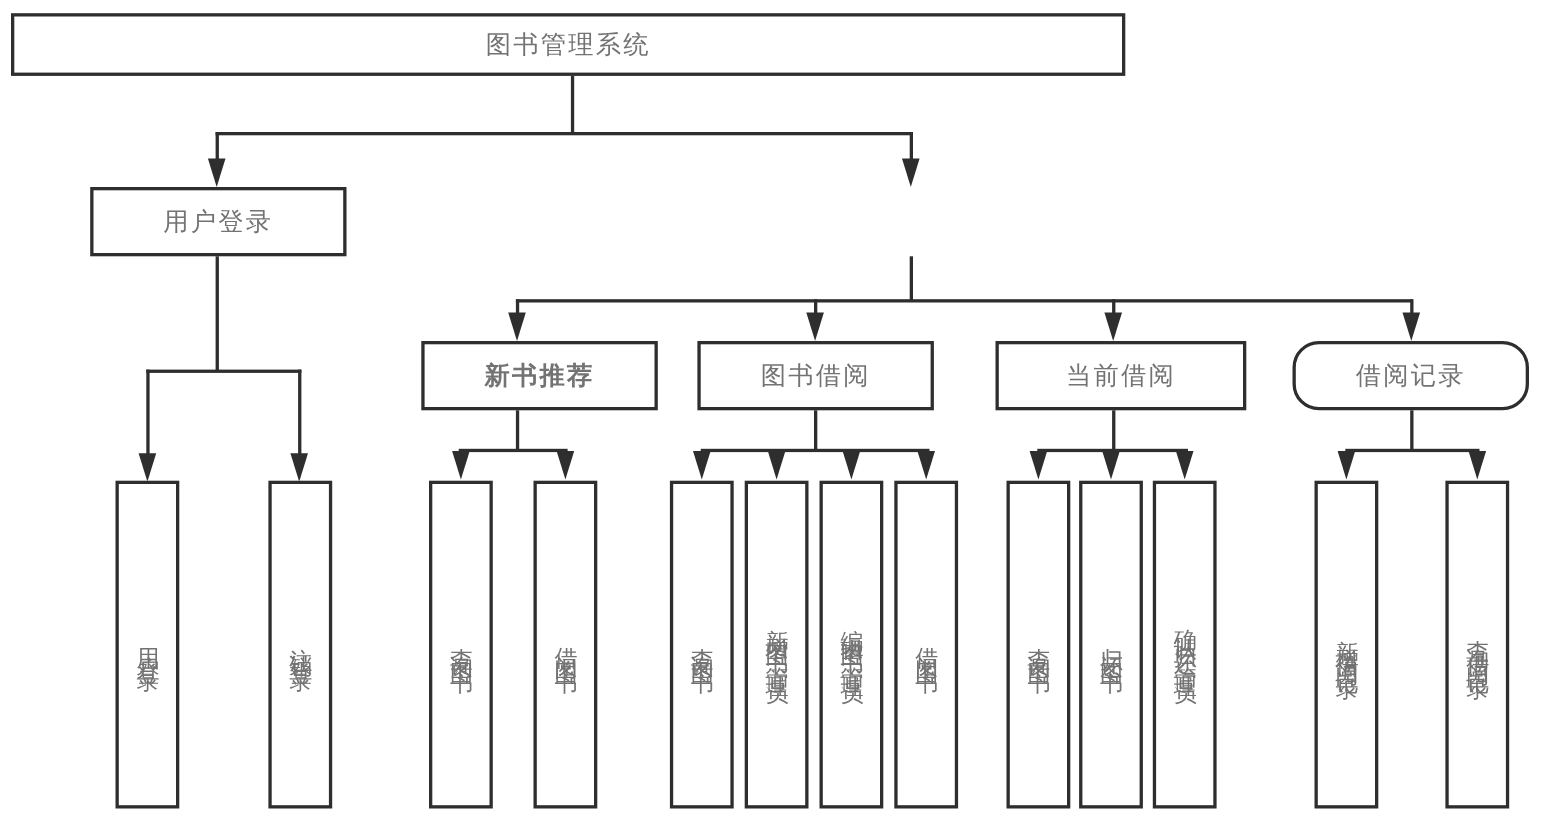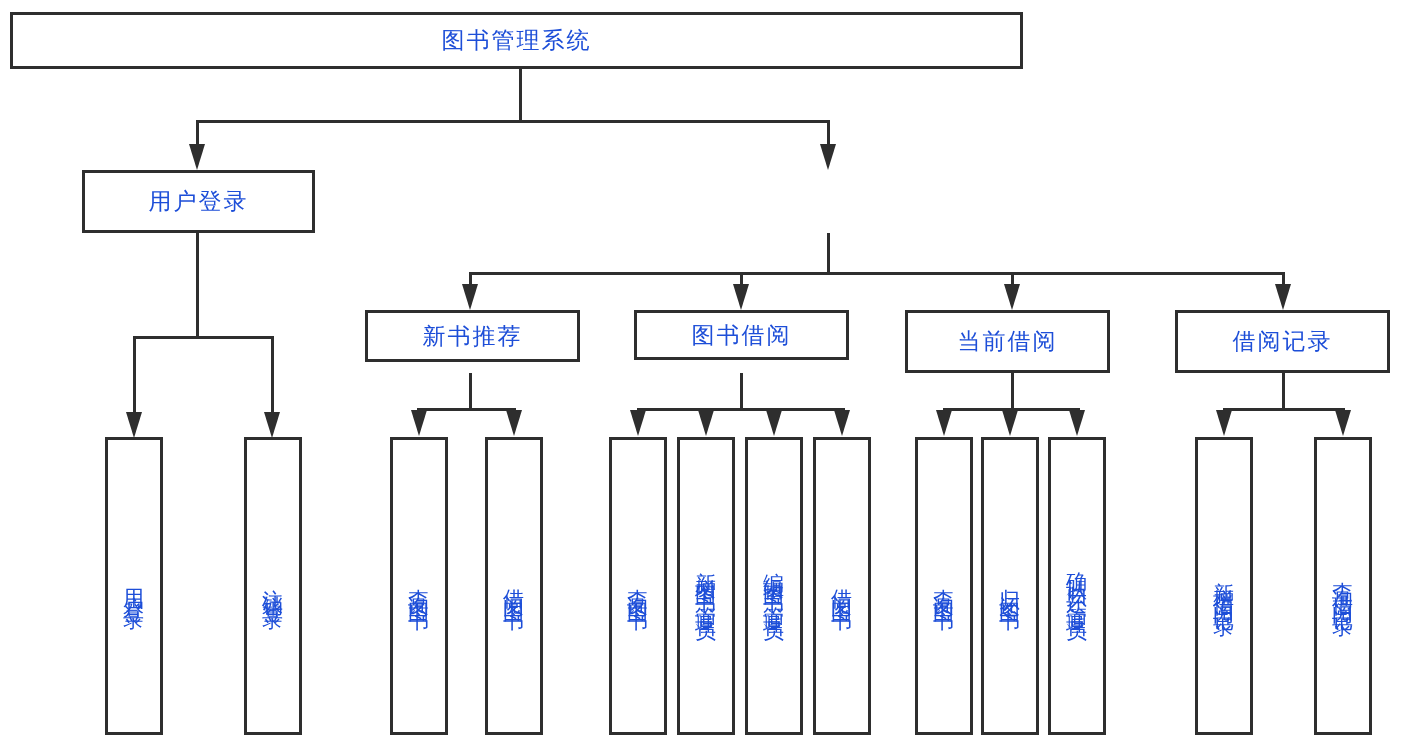--- a/index.html
+++ b/index.html
@@ -18,21 +18,21 @@
   }
   .box {
     position: absolute;
     border: 3px solid #2e2e2e;
     background: #ffffff;
     display: flex;
     align-items: center;
     justify-content: center;
     font-size: 23px;
     letter-spacing: 2px;
-    color: #1d4ed8;
+    color: #737373;
   }
   .vbox { font-size: 21px; letter-spacing: 0; }
   .vtext {
     writing-mode: vertical-rl;
     text-orientation: mixed;
     line-height: 1;
     letter-spacing: 7px;
   }
   .hline, .vline { position: absolute; background: #2e2e2e; }
   .hline { height: 3px; }
@@ -85,30 +85,30 @@
   <div class="hline" style="left:469px; top:272px; width:815px;"></div>
   <div class="vline" style="left:469px; top:272px; height:14px;"></div>
   <div class="arrow" style="left:462px; top:284px;"></div>
   <div class="vline" style="left:740px; top:272px; height:14px;"></div>
   <div class="arrow" style="left:733px; top:284px;"></div>
   <div class="vline" style="left:1011px; top:272px; height:14px;"></div>
   <div class="arrow" style="left:1004px; top:284px;"></div>
   <div class="vline" style="left:1282px; top:272px; height:14px;"></div>
   <div class="arrow" style="left:1275px; top:284px;"></div>
 
-  <div class="box" style="left:365px; top:310px; width:215px; height:52px;">
+  <div class="box" style="left:383px; top:310px; width:215px; height:63px;font-weight:bold;">
     <span>新书推荐</span>
   </div>
-  <div class="box" style="left:634px; top:310px; width:215px; height:50px;">
+  <div class="box" style="left:634px; top:310px; width:215px; height:63px;">
     <span>图书借阅</span>
   </div>
-  <div class="box" style="left:905px; top:310px; width:205px; height:63px;">
+  <div class="box" style="left:905px; top:310px; width:228px; height:63px;">
     <span>当前借阅</span>
   </div>
-  <div class="box" style="left:1175px; top:310px; width:215px; height:63px;">
+  <div class="box" style="left:1175px; top:310px; width:215px; height:63px;border-radius:24px;">
     <span>借阅记录</span>
   </div>
 
   <div class="vline" style="left:469px; top:373px; height:37px;"></div>
   <div class="hline" style="left:417px; top:408px; width:99px;"></div>
   <div class="arrow" style="left:411px; top:410px;"></div>
   <div class="arrow" style="left:506px; top:410px;"></div>
 
   <div class="vline" style="left:740px; top:373px; height:37px;"></div>
   <div class="hline" style="left:637px; top:408px; width:208px;"></div>

